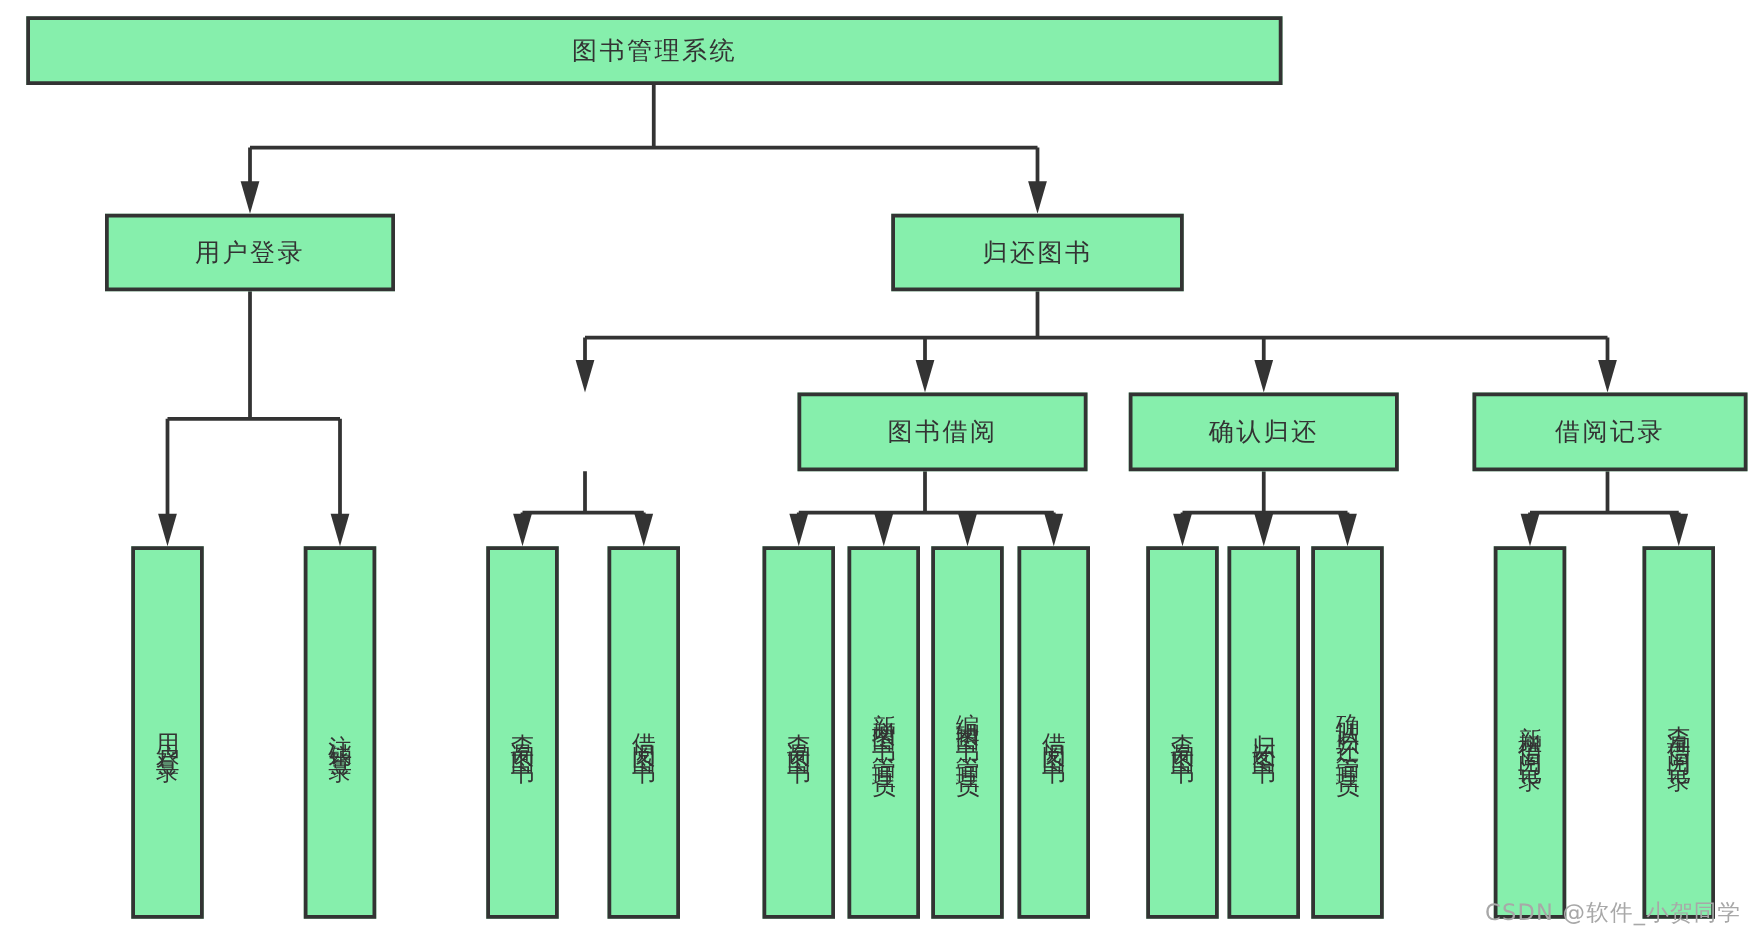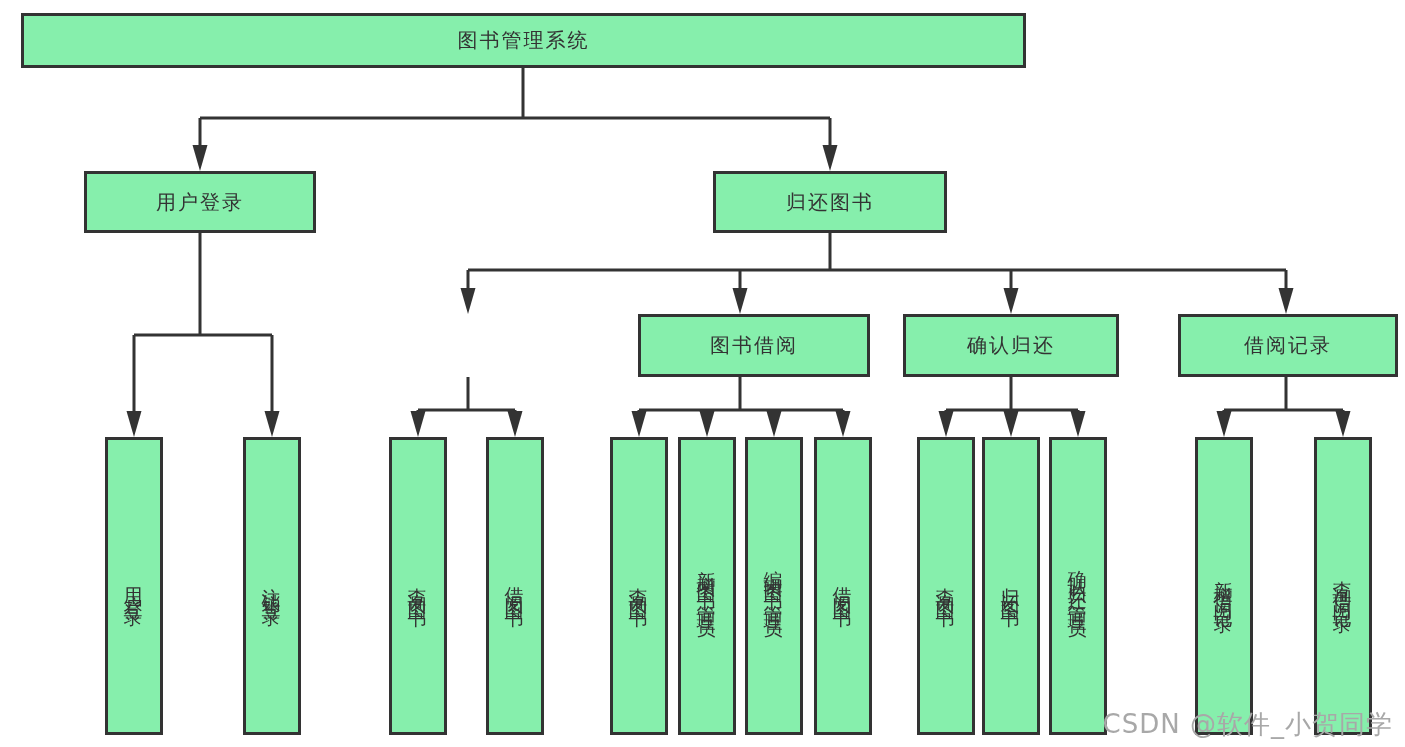--- a/index.html
+++ b/index.html
@@ -34,21 +34,21 @@
   .node.v span{
     writing-mode:vertical-rl;
     text-orientation:mixed;
     font-size:19px;
     letter-spacing:7px;
     white-space:nowrap;
   }
   .watermark{
     position:absolute;
     right:12px;bottom:5px;
-    font-size:26px;
+    font-size:18px;
     letter-spacing:1px;
     color:var(--wm);
     z-index:3;
     white-space:nowrap;
   }
 </style>
 </head>
 <body>
 
 <div class="canvas">

